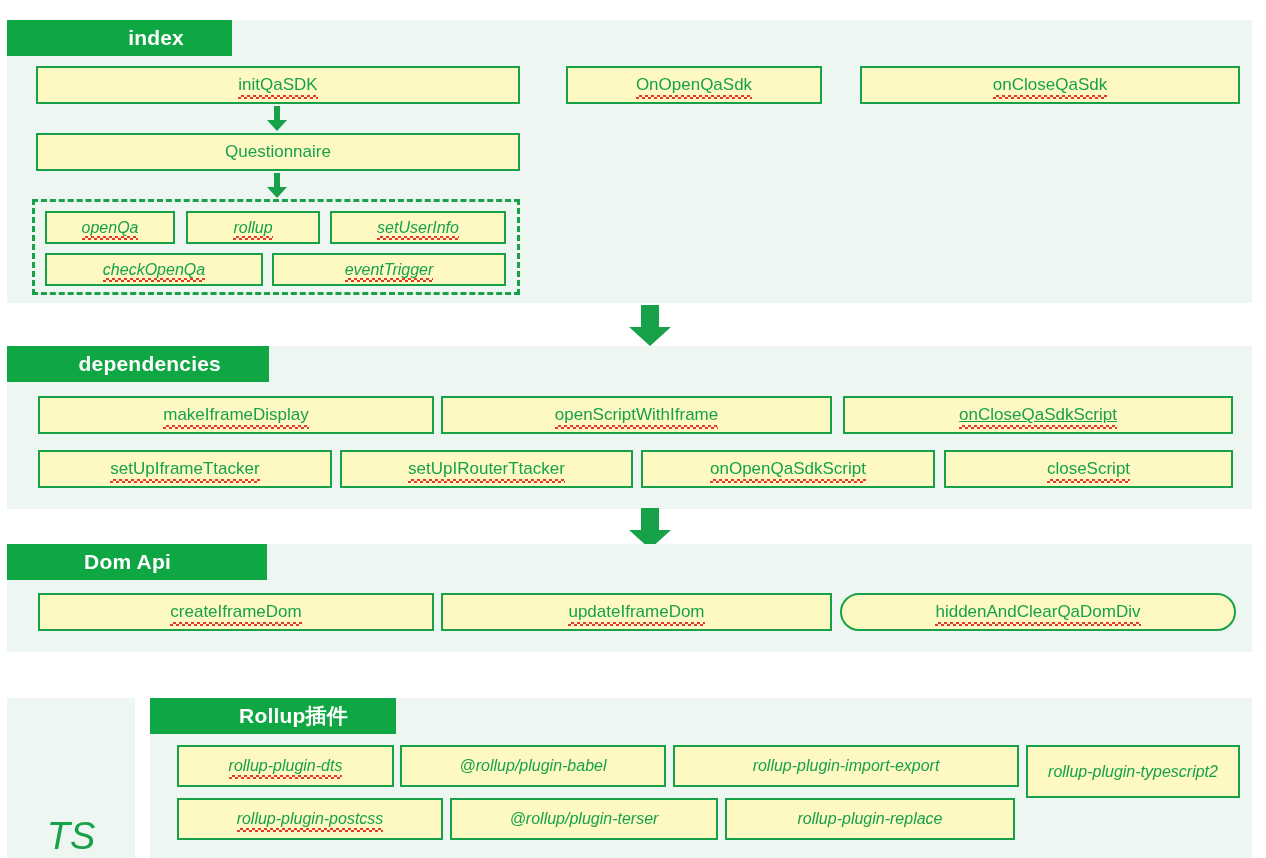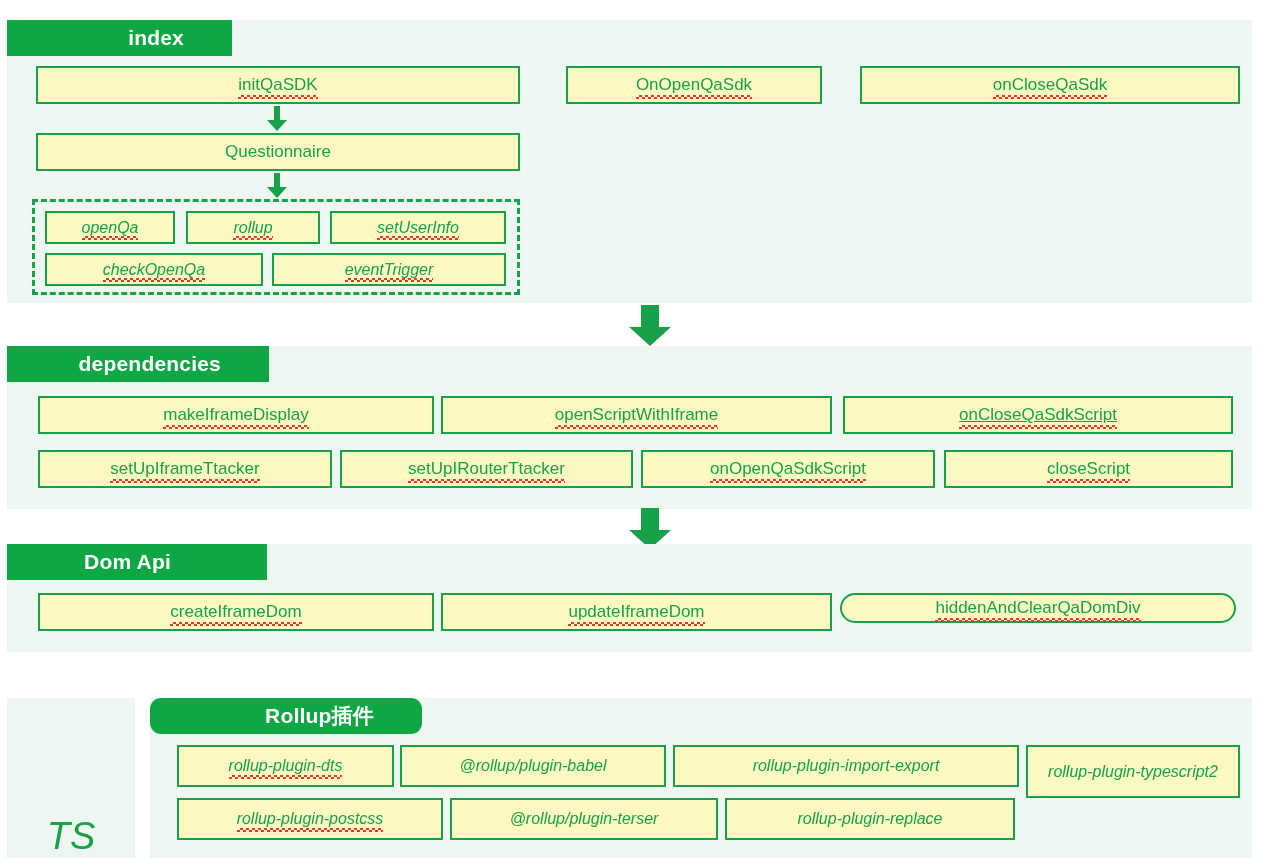--- a/index.html
+++ b/index.html
@@ -203,30 +203,30 @@
       </span>
     </div>
   </div>
 
   <div class="box" style="left:38px;top:593px;width:396px;height:38px;">
     <span class="sq">createIframeDom</span>
   </div>
   <div class="box" style="left:441px;top:593px;width:391px;height:38px;">
     <span class="sq">updateIframeDom</span>
   </div>
-  <div class="box" style="left:840px;top:593px;width:396px;height:30px;border-radius:19px;">
+  <div class="box" style="left:840px;top:593px;width:396px;height:38px;border-radius:19px;">
     <span class="sq">hiddenAndClearQaDomDiv</span>
   </div>
 
   <div class="ts-panel" style="left:7px;top:698px;width:128px;height:160px;">
     <span>TS</span>
   </div>
 
   <div class="panel" style="left:150px;top:698px;width:1102px;height:160px;">
-    <div class="panel-header" style="width:272px;border-radius:11px;">
+    <div class="panel-header" style="width:246px;">
       <span>Rollup插件</span>
     </div>
   </div>
 
   <div class="box small" style="left:177px;top:745px;width:217px;height:42px;">
     <span class="sq">rollup-plugin-dts</span>
   </div>
   <div class="box small" style="left:400px;top:745px;width:266px;height:42px;">
     <span>@rollup/plugin-babel</span>
   </div>

